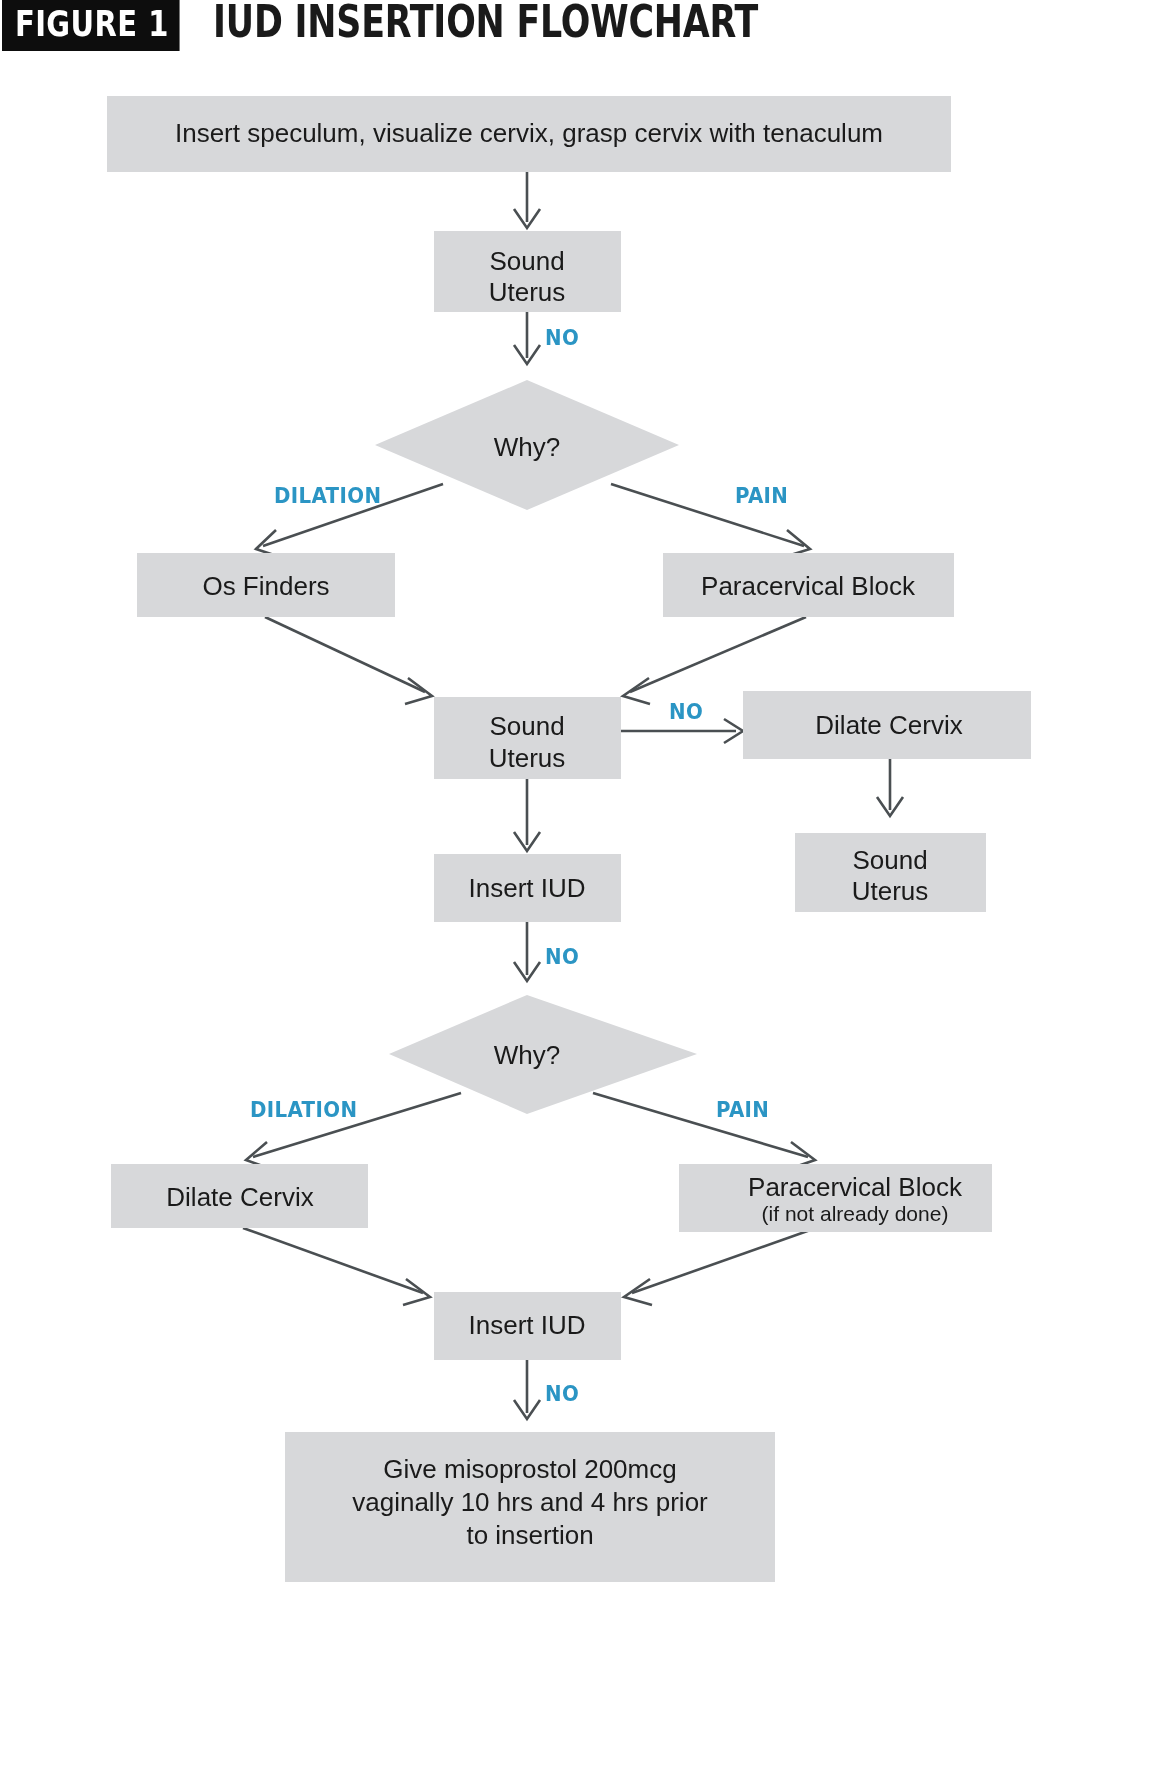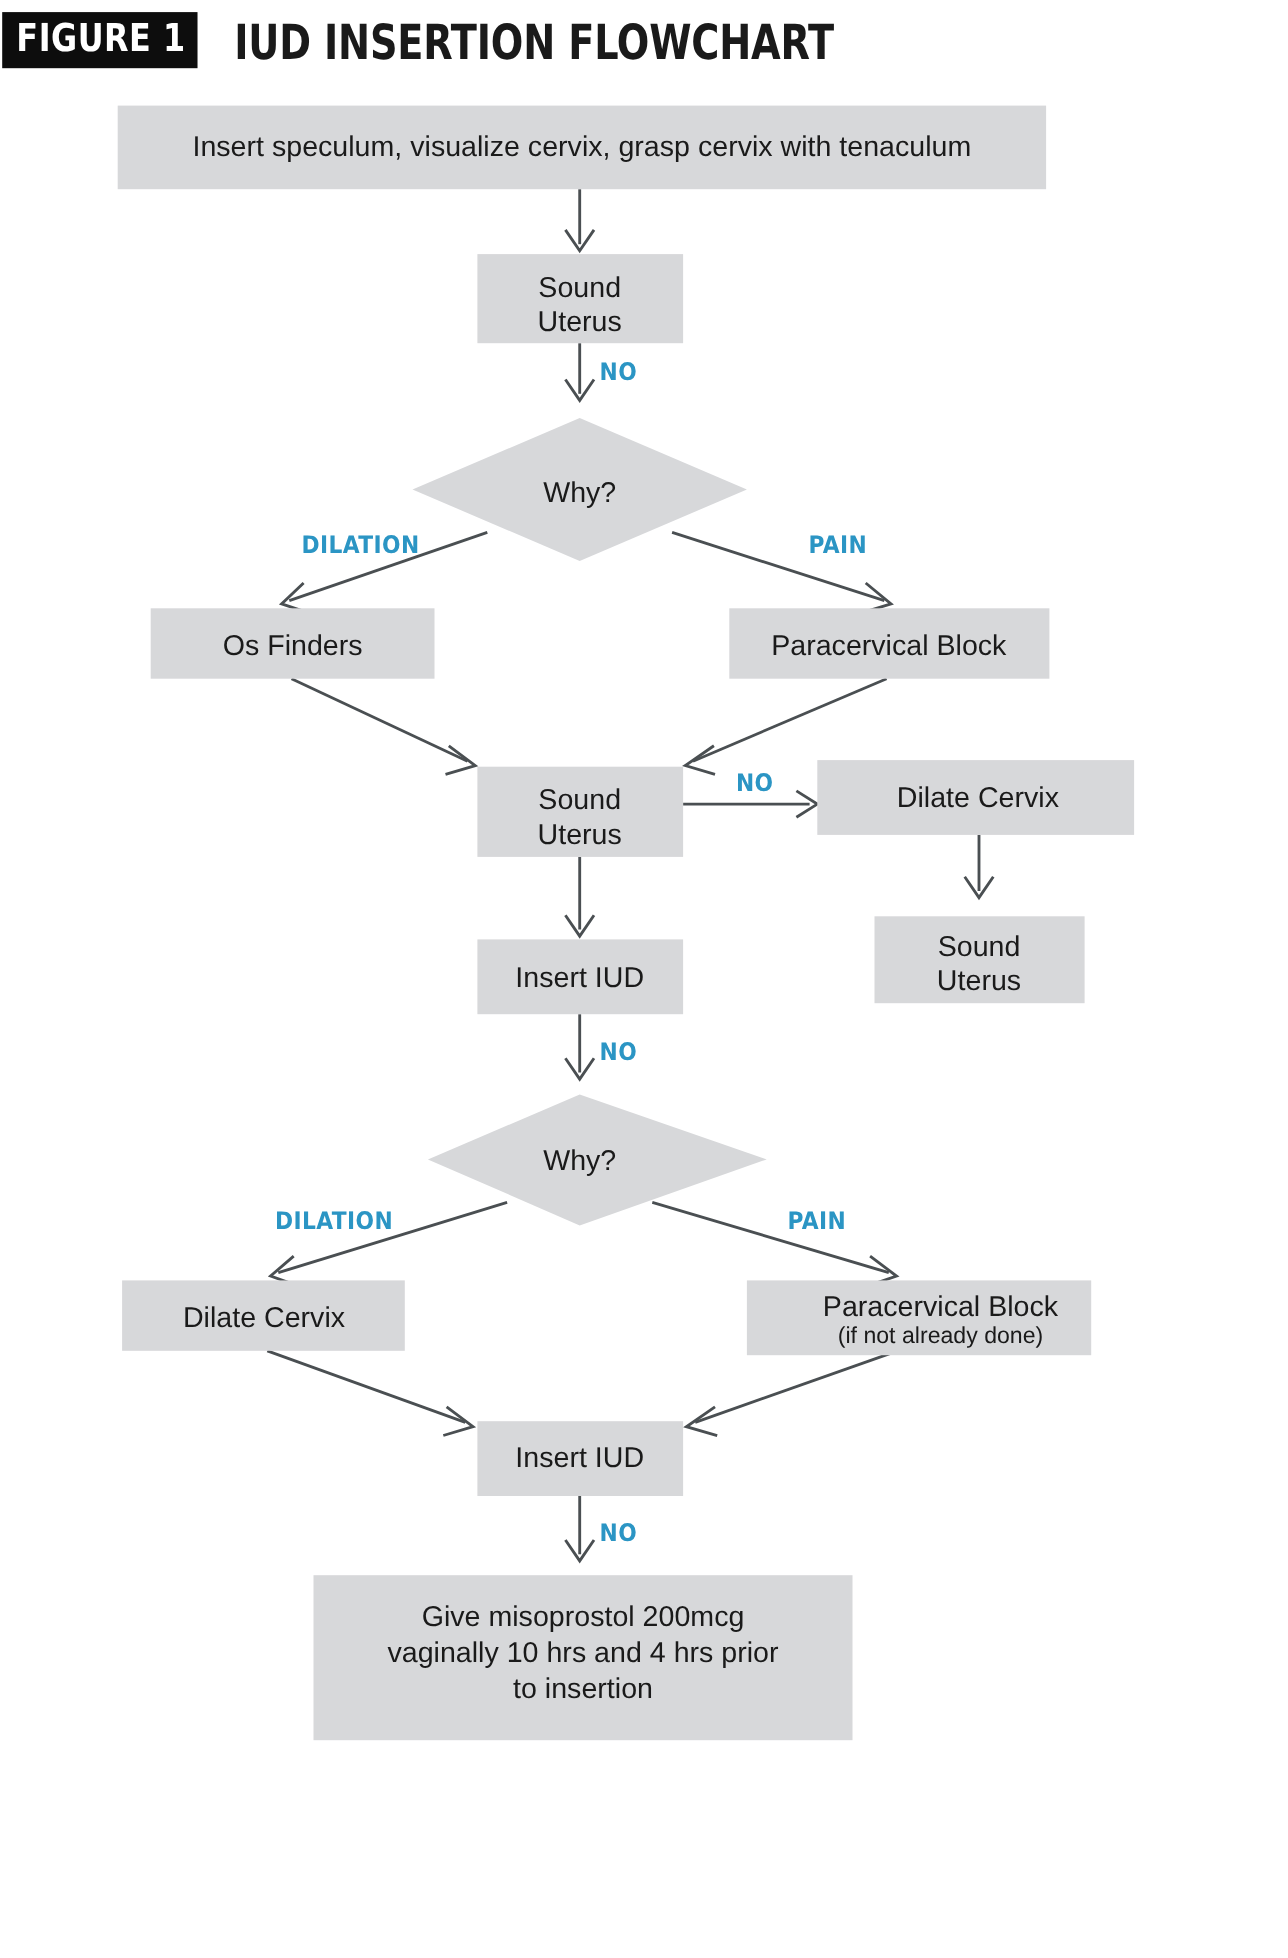--- a/index.html
+++ b/index.html
@@ -16,21 +16,21 @@
   }
 
   
   #figure-header {
     position: absolute;
     left: 0;
     top: 0;
     width: 929px;
     height: 62px;
     display: flex;
-    align-items: flex-end;
+    align-items: flex-start;
   }
   #figure-badge {
     background: #0d0d0d;
     color: #ffffff;
     font-family: "Liberation Sans Narrow", "DejaVu Sans Condensed", "Liberation Sans", sans-serif;
     font-weight: bold;
     font-size: 35px;
     letter-spacing: 0.5px;
     line-height: 1;
     padding: 7px 12px 9px 14px;

